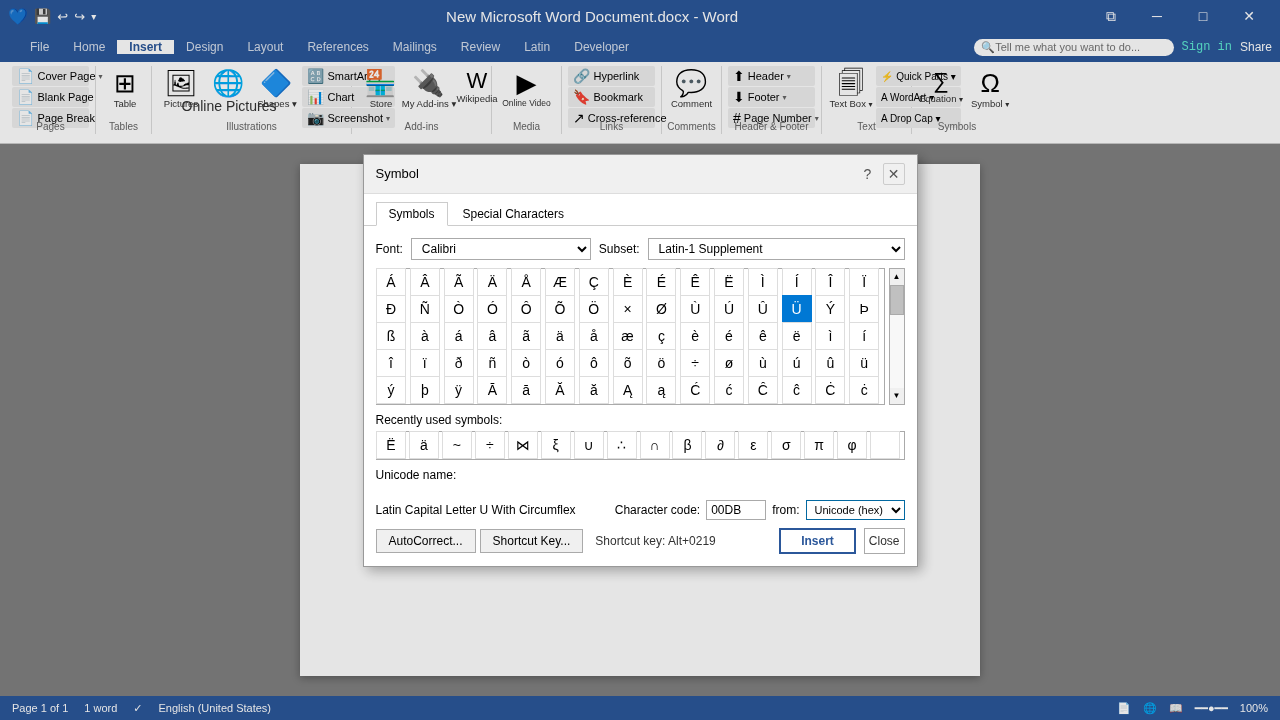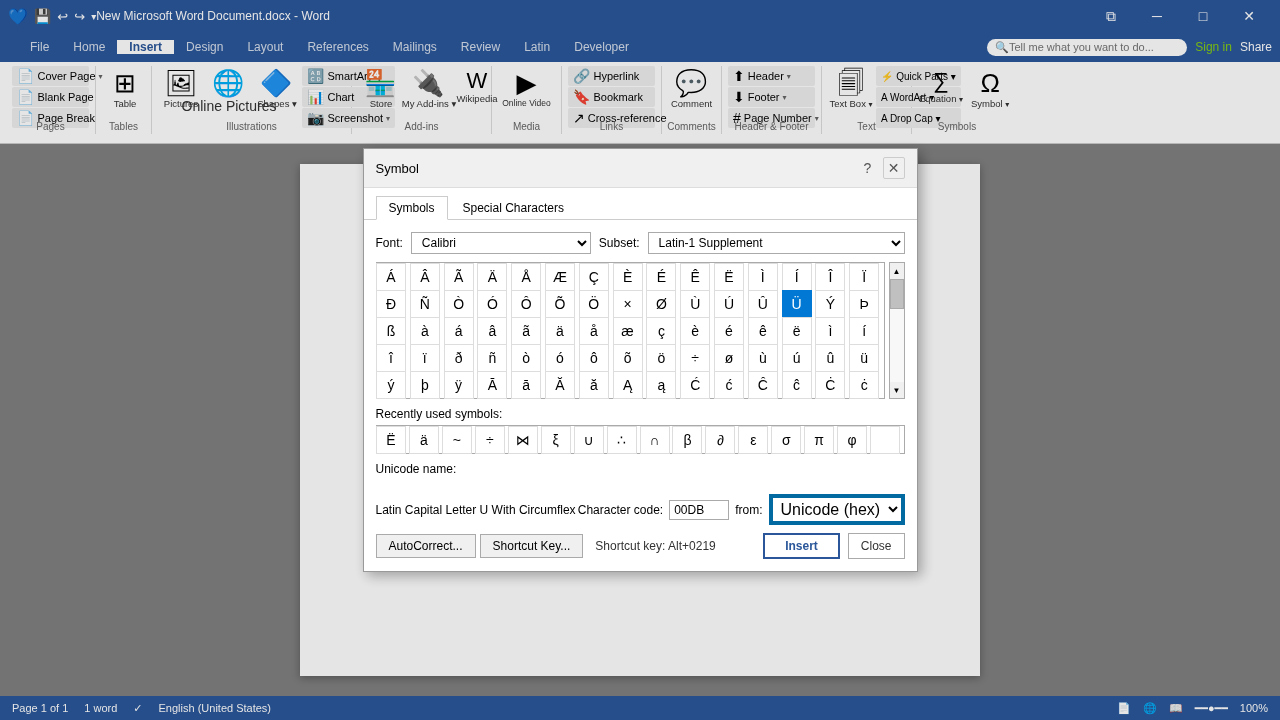--- a/index.html
+++ b/index.html
@@ -9,21 +9,21 @@
     .title-bar {
       background: #2b579a;
       color: white;
       height: 32px;
       display: flex;
       align-items: center;
       justify-content: space-between;
       padding: 0 8px;
     }
     .title-bar-left { display: flex; align-items: center; gap: 6px; }
-    .title-bar-title { flex: 1; font-size: 12px; }
+    .title-bar-title { flex: 1; text-align: center; font-size: 15px; }
     .title-bar-controls { display: flex; gap: 0; }
     .title-btn { background: none; border: none; color: white; width: 46px; height: 32px; cursor: pointer; font-size: 14px; display: flex; align-items: center; justify-content: center; }
     .ribbon-tab { padding: 0 12px; color: rgba(255,255,255,0.8); cursor: pointer; display: flex; align-items: center; font-size: 12px; border: none; background: none; }
     .ribbon-tab.active { background: white; color: #2b579a; font-weight: 600; }
 
     
     .doc-area { background: #808080; display: flex; flex: 1; overflow: hidden; justify-content: center; padding: 20px; }
 
     
     .status-bar { background: #2b579a; color: white; height: 24px; display: flex; align-items: center; padding: 0 12px; gap: 16px; font-size: 11px; }
@@ -68,30 +68,30 @@
     .recent-cell { width: 30px; height: 28px; display: flex; align-items: center; justify-content: center; font-size: 14px; border: 1px solid #ddd; cursor: pointer; background: white; margin: -0.5px; }
 
     
     .unicode-row { margin: 8px 0; font-size: 12px; }
     .unicode-name { font-size: 12px; margin-bottom: 18px; }
     .unicode-details { display: flex; align-items: center; justify-content: space-between; }
     .char-code-row { display: flex; align-items: center; gap: 6px; }
     .char-code-label { font-size: 12px; }
     .char-code-input { border: 1px solid #aaa; padding: 2px 4px; width: 60px; font-size: 12px; }
     .from-label { font-size: 12px; }
-    .from-select { border: 4px solid #0369a1; padding: 2px 4px; font-size: 16px; background: white; }
+    .from-select { border: 1px solid #0369a1; padding: 2px 4px; font-size: 11px; background: white; }
 
     
     .buttons-row { display: flex; align-items: center; gap: 4px; margin-top: 8px; }
     .btn-autocorrect { border: 1px solid #aaa; background: #f0f0f0; padding: 4px 12px; font-size: 12px; cursor: pointer; }
     .btn-shortcut { border: 1px solid #aaa; background: #f0f0f0; padding: 4px 12px; font-size: 12px; cursor: pointer; }
     .shortcut-info { font-size: 12px; margin-left: 8px; color: #333; }
     .modal-action-btns { margin-left: auto; display: flex; gap: 8px; }
     .btn-insert { background: white; border: 2px solid #2b579a; color: #2b579a; padding: 4px 20px; font-size: 12px; cursor: pointer; font-weight: 600; }
-    .btn-close { background: white; border: 1px solid #aaa; color: #333; padding: 4px 12px; font-size: 12px; cursor: pointer; }
+    .btn-close { background: white; border: 1px solid #aaa; color: #333; padding: 4px 4px; font-size: 12px; cursor: pointer; }
 
     .group-container { display: flex; height: 68px; border-right: 1px solid #ddd; padding: 0 6px; gap: 2px; position: relative; }
     .group-container:last-child { border-right: none; }
     .group-label { position: absolute; bottom: 2px; left: 0; right: 0; text-align: center; font-size: 10px; color: #666; }
 
     .large-btn { display: flex; flex-direction: column; align-items: center; width: 46px; cursor: pointer; padding: 2px; border-radius: 2px; border: 1px solid transparent; }
     .large-icon { font-size: 26px; line-height: 1.1; }
     .large-label { font-size: 9.5px; text-align: center; color: #333; white-space: nowrap; }
     .small-btn { display: flex; align-items: center; gap: 3px; padding: 1px 4px; cursor: pointer; font-size: 11px; border-radius: 2px; border: 1px solid transparent; height: 20px; white-space: nowrap; }
     .small-icon { font-size: 14px; }
@@ -126,21 +126,21 @@
   <button class="ribbon-tab">References</button>
   <button class="ribbon-tab">Mailings</button>
   <button class="ribbon-tab">Review</button>
   <button class="ribbon-tab">Latin</button>
   <button class="ribbon-tab">Developer</button>
   <div style="margin-left:auto; display:flex; align-items:center; gap:8px;">
     <div style="display:flex;align-items:center;background:white;border-radius:12px;padding:2px 8px;width:200px;">
       <span style="font-size:11px;color:#aaa;">🔍</span>
       <input type="text" style="border: none; outline: none; font-size: 11px; width: 100%; background: transparent;" placeholder="Tell me what you want to do...">
     </div>
-    <button style="background:none;border:none;color:#84cc16;font-size:12px;cursor:pointer;">Sign in</button>
+    <button style="background:none;border:none;color:#5eead4;font-size:12px;cursor:pointer;font-family:Liberation Mono, monospace;">Sign in</button>
     <button style="background:none;border:none;color:white;font-size:12px;cursor:pointer;">Share</button>
   </div>
 </div>
 
 <div style="background:white;border-bottom:1px solid #ccc;padding:4px 6px;display:flex;align-items:flex-start;gap:0;min-height:82px;">
 
   <div class="group-container" style="flex-direction:column;width:90px;">
     <div style="display:flex;flex-direction:column;gap:1px;flex:1;padding-bottom:14px;">
       <button class="small-btn"><span class="small-icon">📄</span>Cover Page <span class="dropdown-arrow">▾</span></button>
       <button class="small-btn"><span class="small-icon">📄</span>Blank Page</button>

